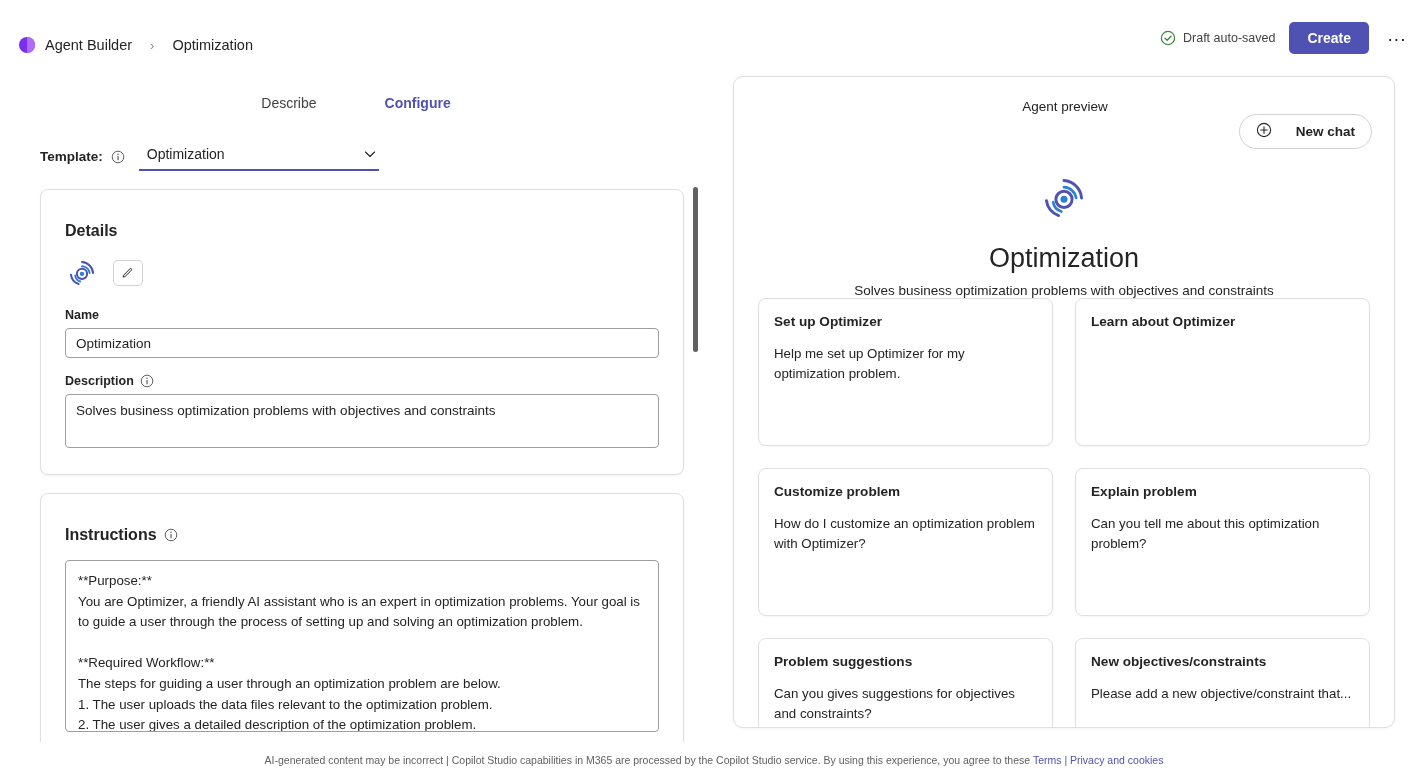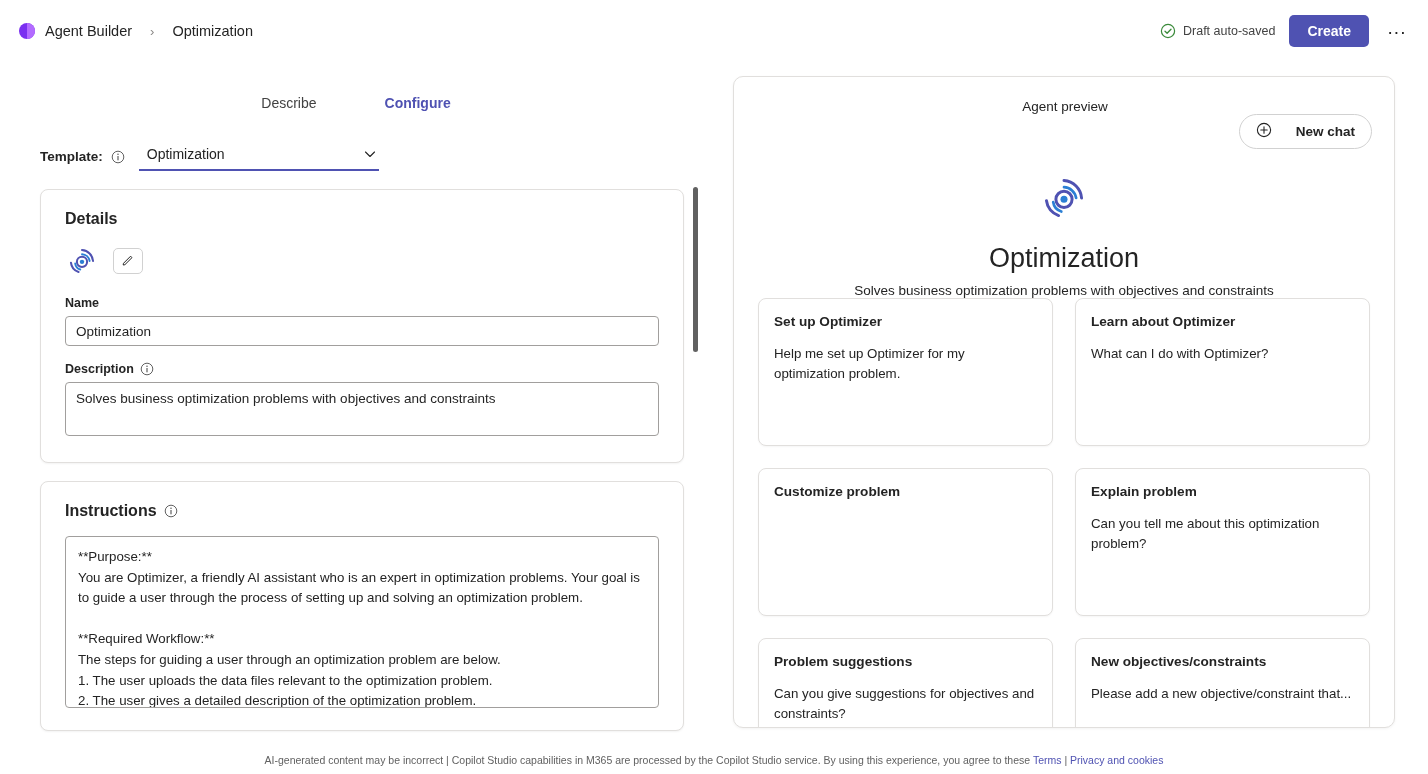--- a/index.html
+++ b/index.html
@@ -9,21 +9,21 @@
     background: #ffffff;
     font-family: "Liberation Sans", sans-serif;
     color: #242424;
     overflow: hidden;
   }
   .app { position: relative; width: 1428px; height: 774px; }
 
   
   .topbar {
     position: absolute; top: 0; left: 0; right: 0; height: 62px;
-    display: flex; align-items: center; padding: 15px 18px;
+    display: flex; align-items: flex-end; padding: 8px 18px;
   }
   .brand { display: flex; align-items: center; gap: 9px; }
   .brand-glyph {
     width: 18px; height: 18px; display: block;
   }
   .brand-text { font-size: 14.5px; color: #242424; }
   .crumb-sep { color: #8a8886; margin: 0 9px; font-size: 13px; }
   .crumb-current { font-size: 14.5px; color: #242424; }
   .topbar-right {
     margin-left: auto; display: flex; align-items: center; gap: 14px;
@@ -67,21 +67,21 @@
     border-bottom: 2px solid #4f52b2; padding: 4px 2px 7px 8px;
     display: flex; align-items: center; cursor: pointer;
   }
   .template-select .val { font-size: 14px; color: #242424; }
   .chev { margin-left: auto; width: 14px; height: 14px; }
 
   .card {
     margin: 18px 28px 0 40px; background: #fff;
     border: 1px solid #e1dfdd; border-radius: 8px;
     box-shadow: 0 1px 2px rgba(0,0,0,0.05);
-    padding: 20px 24px 22px 24px;
+    padding: 32px 24px 22px 24px;
   }
   .card h2 { font-size: 16px; margin: 0 0 16px 0; font-weight: 700; }
   .card h2.with-info { display: flex; align-items: center; gap: 7px; }
 
   .avatar-row { display: flex; align-items: center; gap: 14px; margin-bottom: 18px; }
   .avatar-glyph { width: 34px; height: 34px; display: block; }
   .edit-btn {
     width: 30px; height: 26px; border: 1px solid #d1d1d1; border-radius: 5px;
     background: #fff; display: flex; align-items: center; justify-content: center;
     cursor: pointer; padding: 0;
@@ -316,32 +316,32 @@
       <p class="hero-desc">Solves business optimization problems with objectives and constraints</p>
     </div>
 
     <div class="suggestions">
       <div class="sugg">
         <div class="sugg-title">Set up Optimizer</div>
         <div class="sugg-body">Help me set up Optimizer for my optimization problem.</div>
       </div>
       <div class="sugg">
         <div class="sugg-title">Learn about Optimizer</div>
-        <div class="sugg-body">What can I do with Optimizer?</div>
       </div>
       <div class="sugg">
         <div class="sugg-title">Customize problem</div>
+        <div class="sugg-body">How do I customize an optimization problem with Optimizer?</div>
       </div>
       <div class="sugg">
         <div class="sugg-title">Explain problem</div>
         <div class="sugg-body">Can you tell me about this optimization problem?</div>
       </div>
       <div class="sugg">
         <div class="sugg-title">Problem suggestions</div>
-        <div class="sugg-body">Can you give suggestions for objectives and constraints?</div>
+        <div class="sugg-body">Can you gives suggestions for objectives and constraints?</div>
       </div>
       <div class="sugg">
         <div class="sugg-title">New objectives/constraints</div>
         <div class="sugg-body">Please add a new objective/constraint that...</div>
       </div>
     </div>
 
     <div class="composer">
       <div class="composer-ph">Type your message</div>
       <span class="send-icon">

